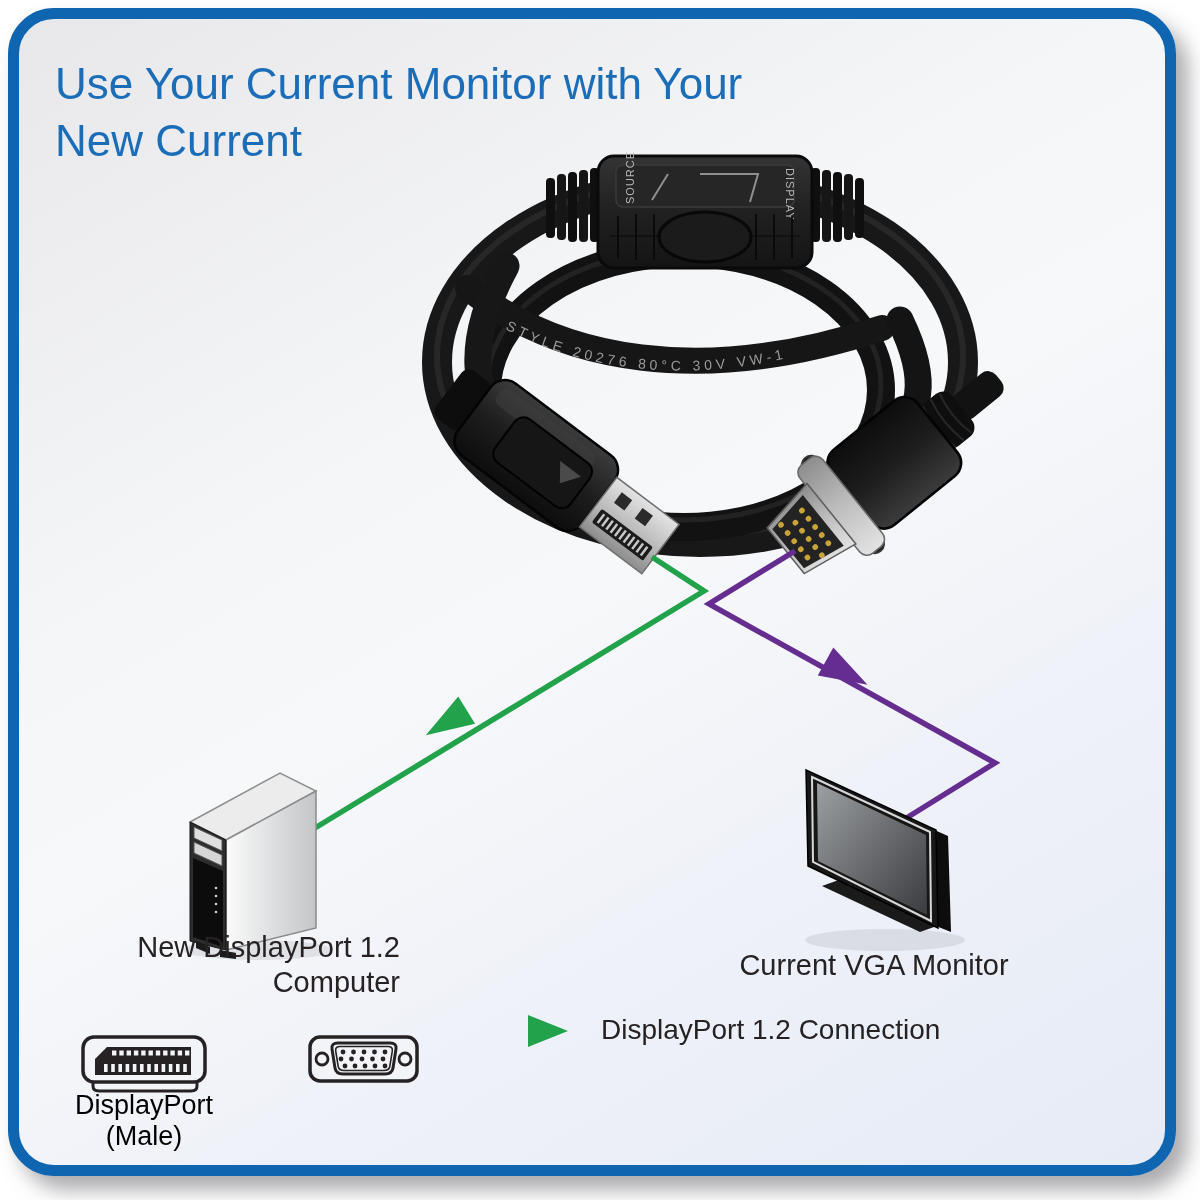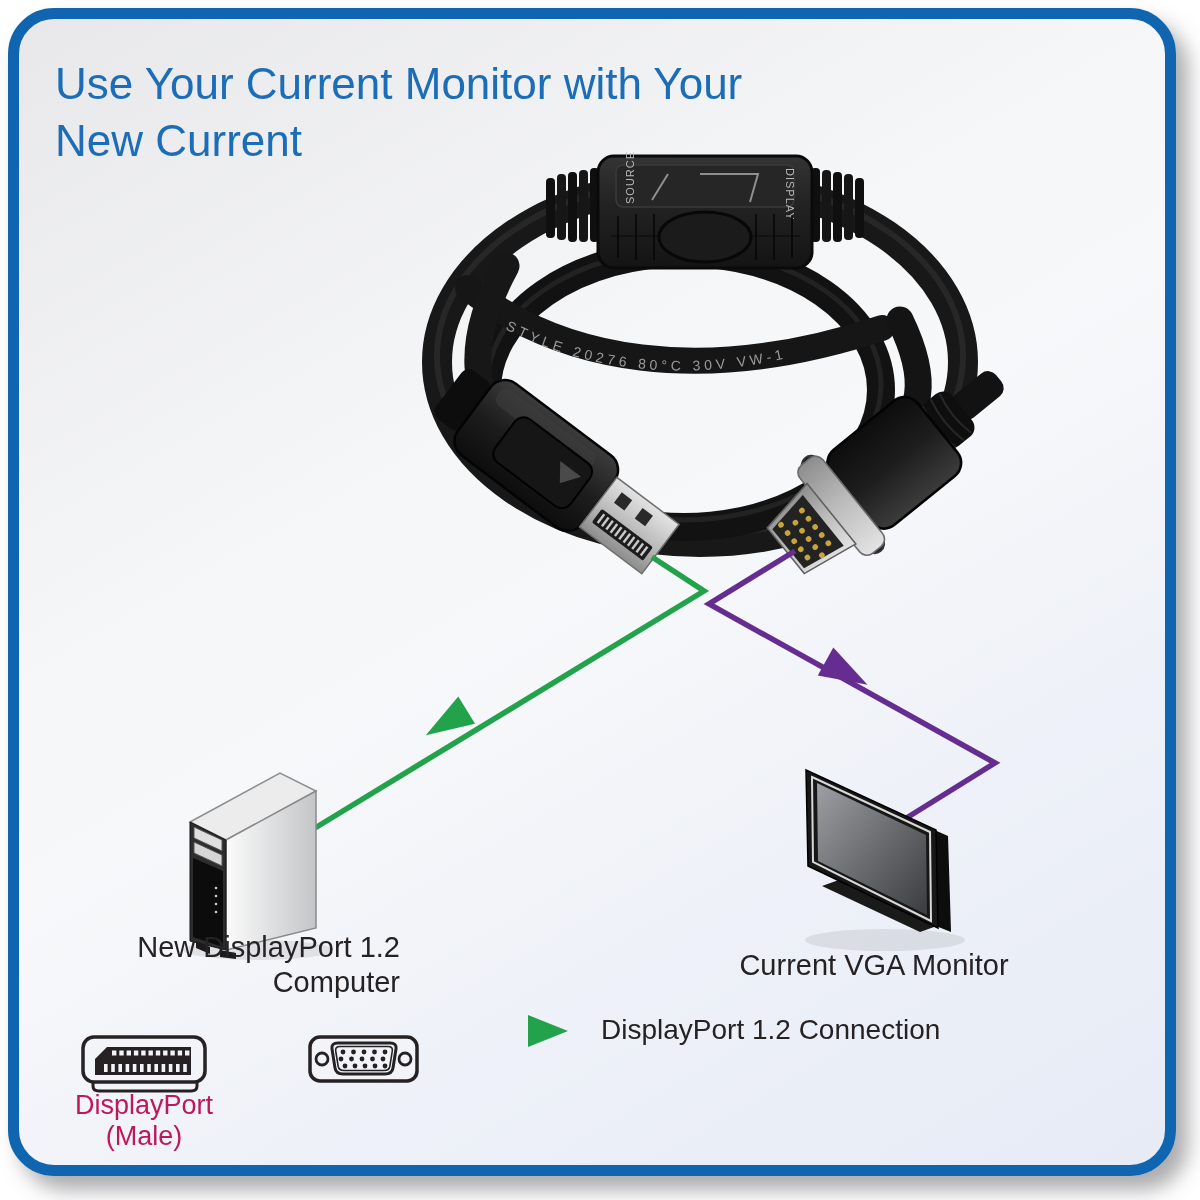--- a/index.html
+++ b/index.html
@@ -17,21 +17,21 @@
     color:#1B6DB8;font-size:44px;line-height:1.30;font-weight:400;letter-spacing:0px;
   }
   .devlabel{
     color:#262223;font-size:29px;line-height:1.22;text-align:center;font-weight:400;
   }
   #computer-label{left:100px;top:930px;width:300px;text-align:right;}
   #monitor-label{left:724px;top:948px;width:300px;}
   #legend{left:527px;top:1014px;display:flex;flex-direction:column;gap:13px;}
   .legend-row{display:flex;align-items:flex-start;gap:32px;height:34px;}
   .legend-row span{color:#262223;font-size:28px;}
-  .iconlabel{color:#be185d;font-size:27px;text-align:center;}
+  .iconlabel{color:#000000;font-size:27px;text-align:center;}
   #dp-icon-label{left:44px;top:1090px;width:200px;}
   #hd15-icon-label{left:290px;top:1090px;width:150px;}
   svg{display:block;}
   #art{left:0;top:0;}
 </style>
 </head>
 <body>
 
 <div id="stage">
   <div id="panel">

